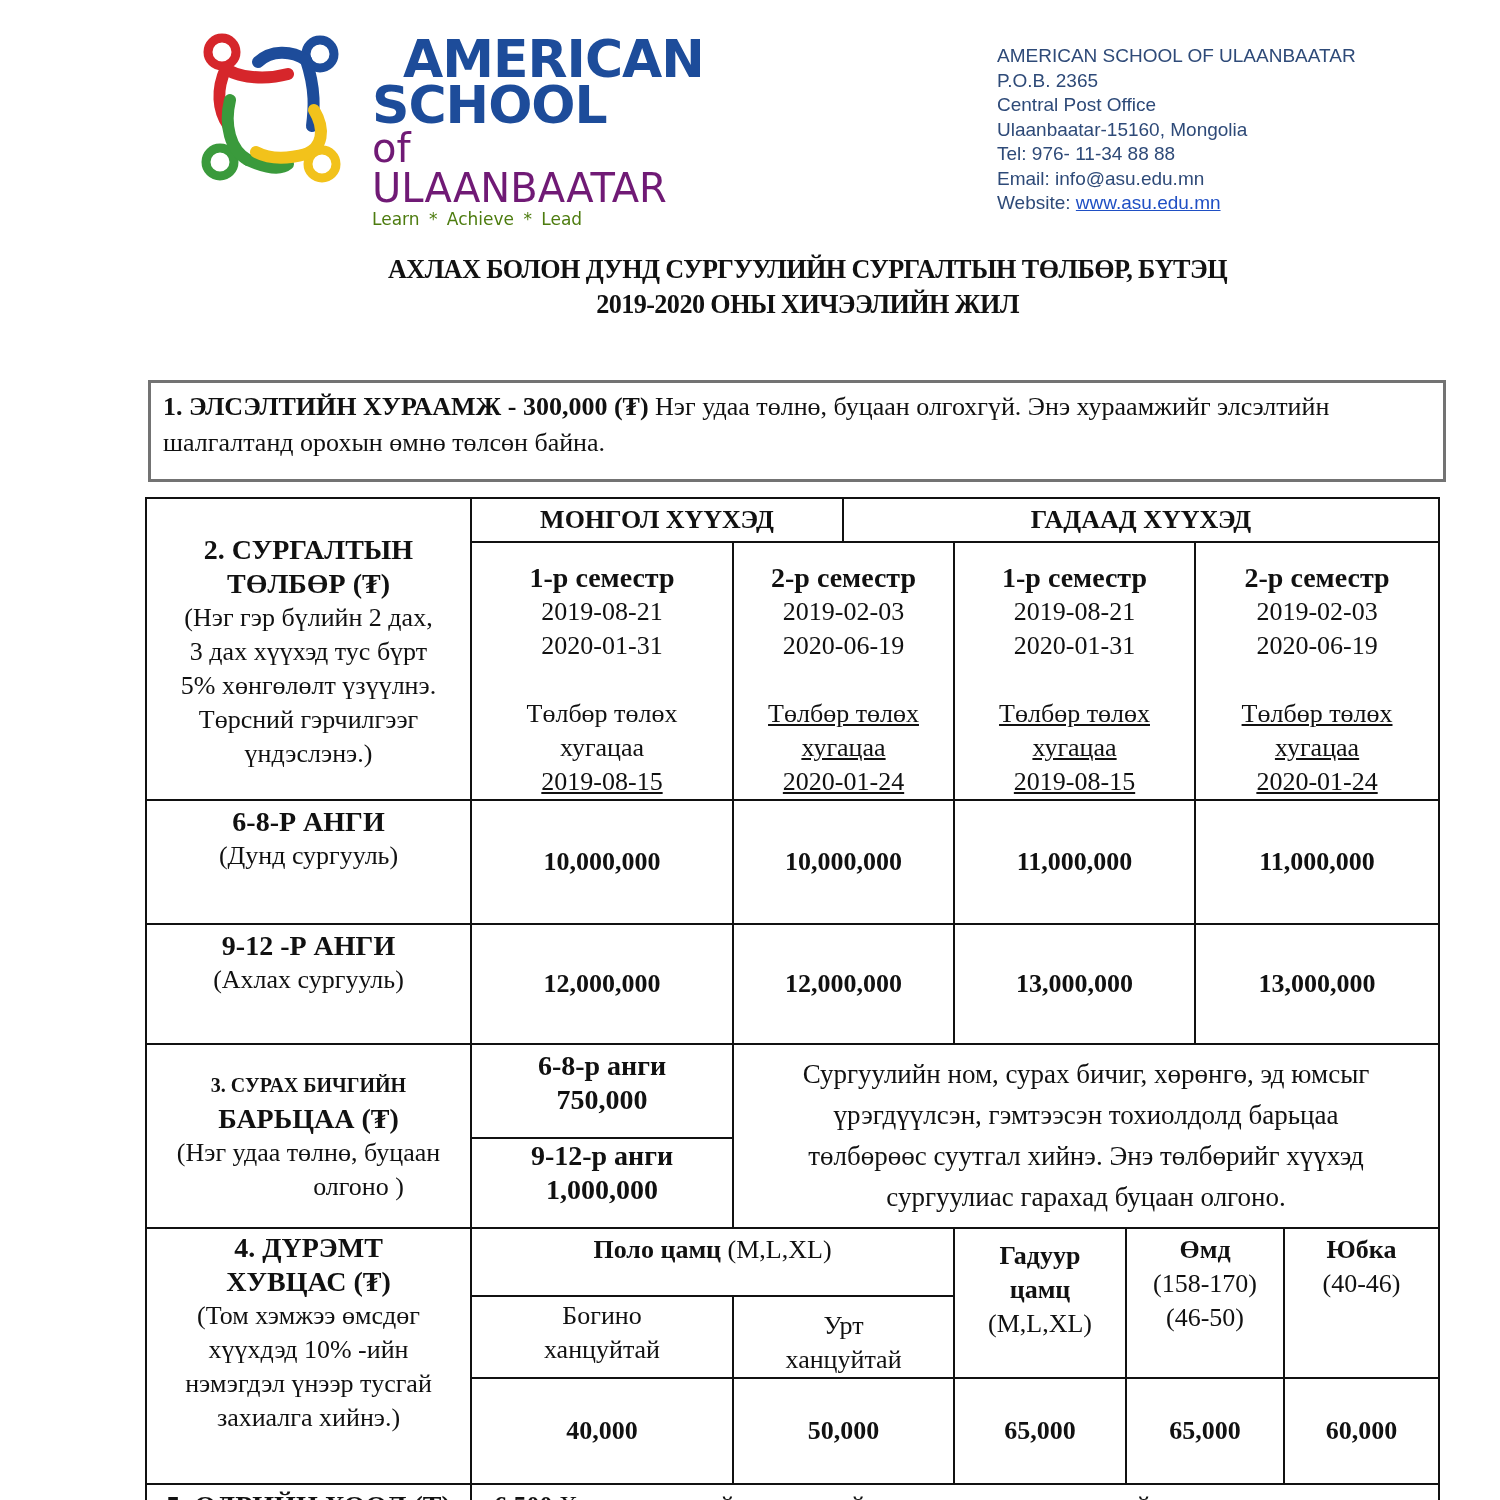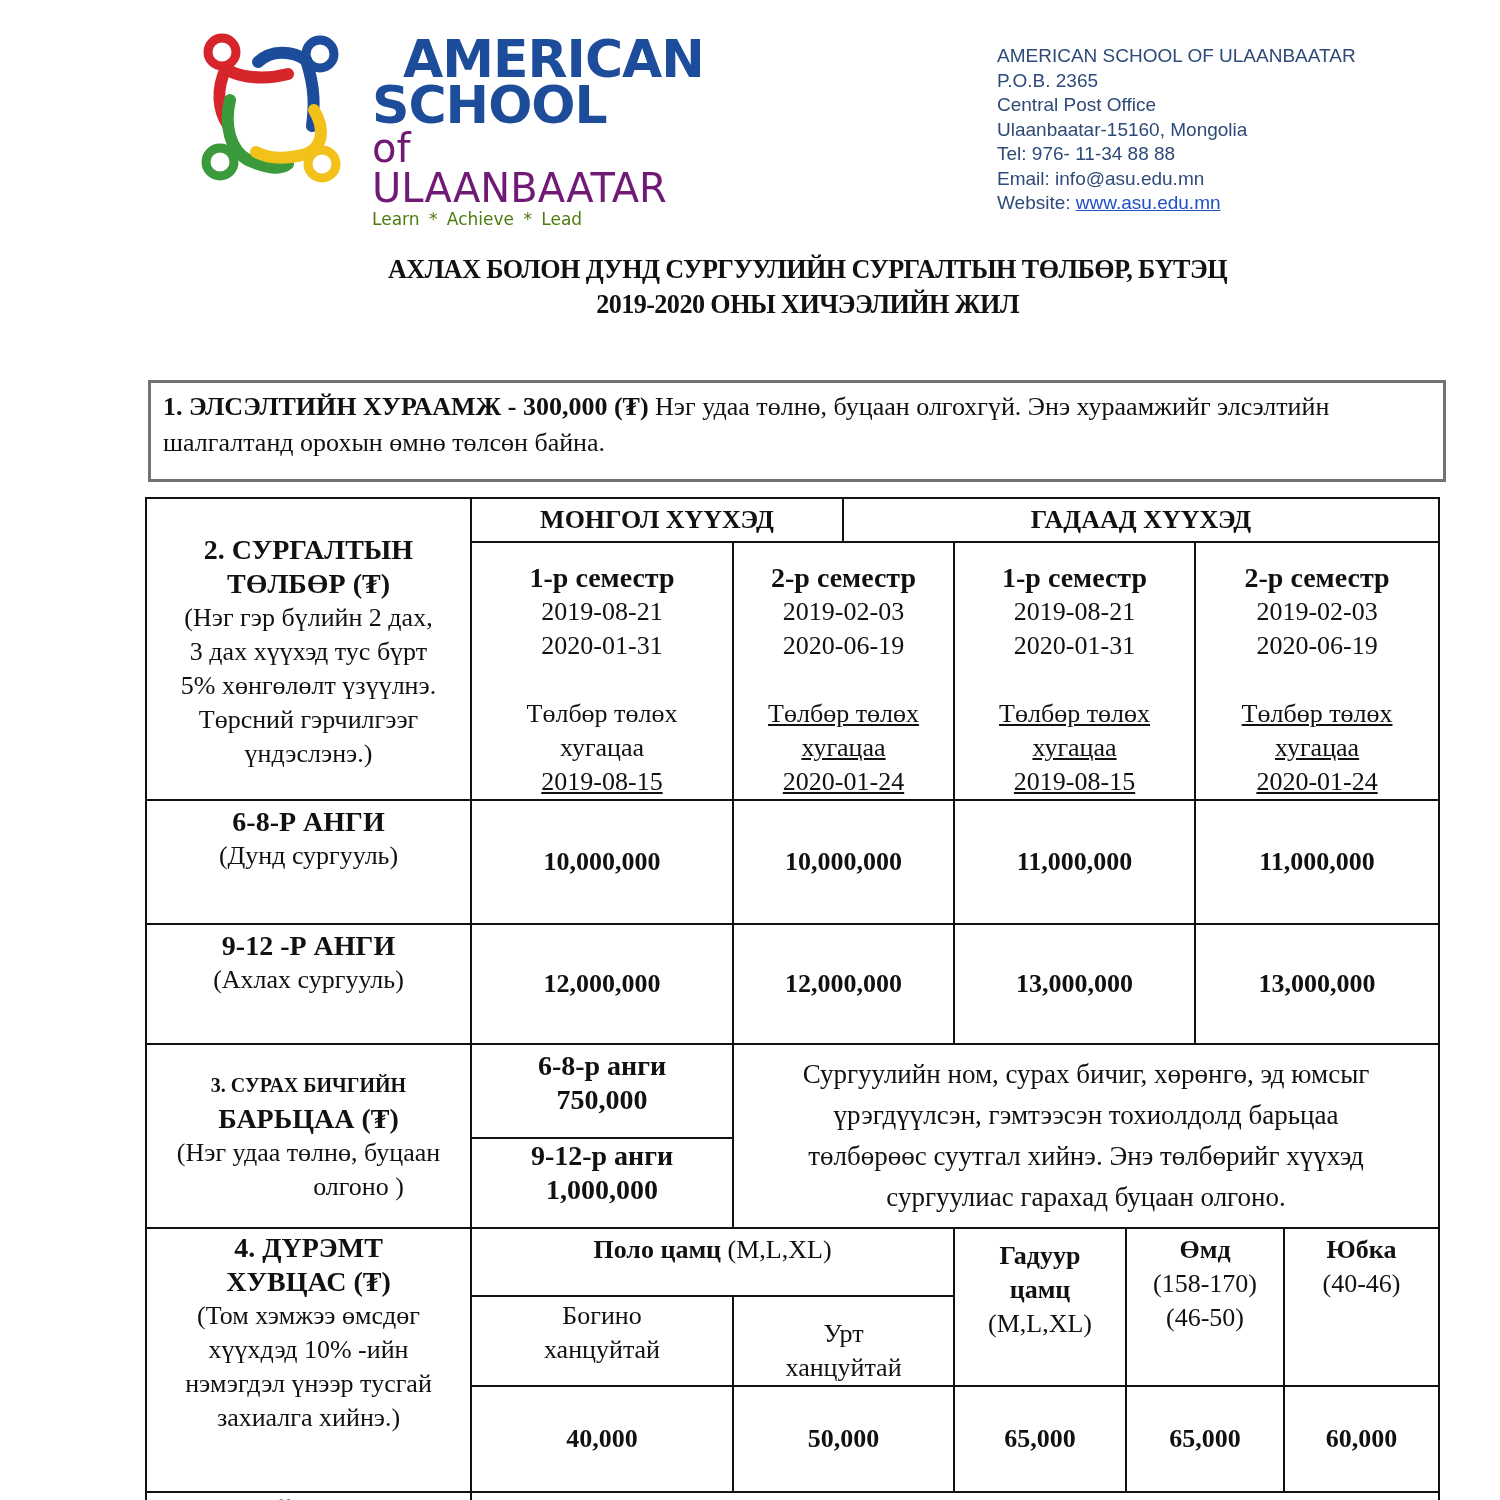--- a/index.html
+++ b/index.html
@@ -222,21 +222,21 @@
     <td rowspan="2" style="padding-top:4px">
       <div class="b">Юбка</div>
       <div>(40-46)</div>
     </td>
   </tr>
   <tr>
     <td colspan="2" style="height:74px; padding-top:2px">
       <div>Богино</div>
       <div>ханцуйтай</div>
     </td>
-    <td colspan="2" style="padding-top:20px">
+    <td colspan="2" style="padding-top:12px">
       <div>Урт</div>
       <div>ханцуйтай</div>
     </td>
   </tr>
   <tr>
     <td colspan="2" class="uni-amount" style="height:104px">40,000</td>
     <td colspan="2" class="uni-amount">50,000</td>
     <td colspan="2" class="uni-amount">65,000</td>
     <td colspan="2" class="uni-amount">65,000</td>
     <td class="uni-amount">60,000</td>

